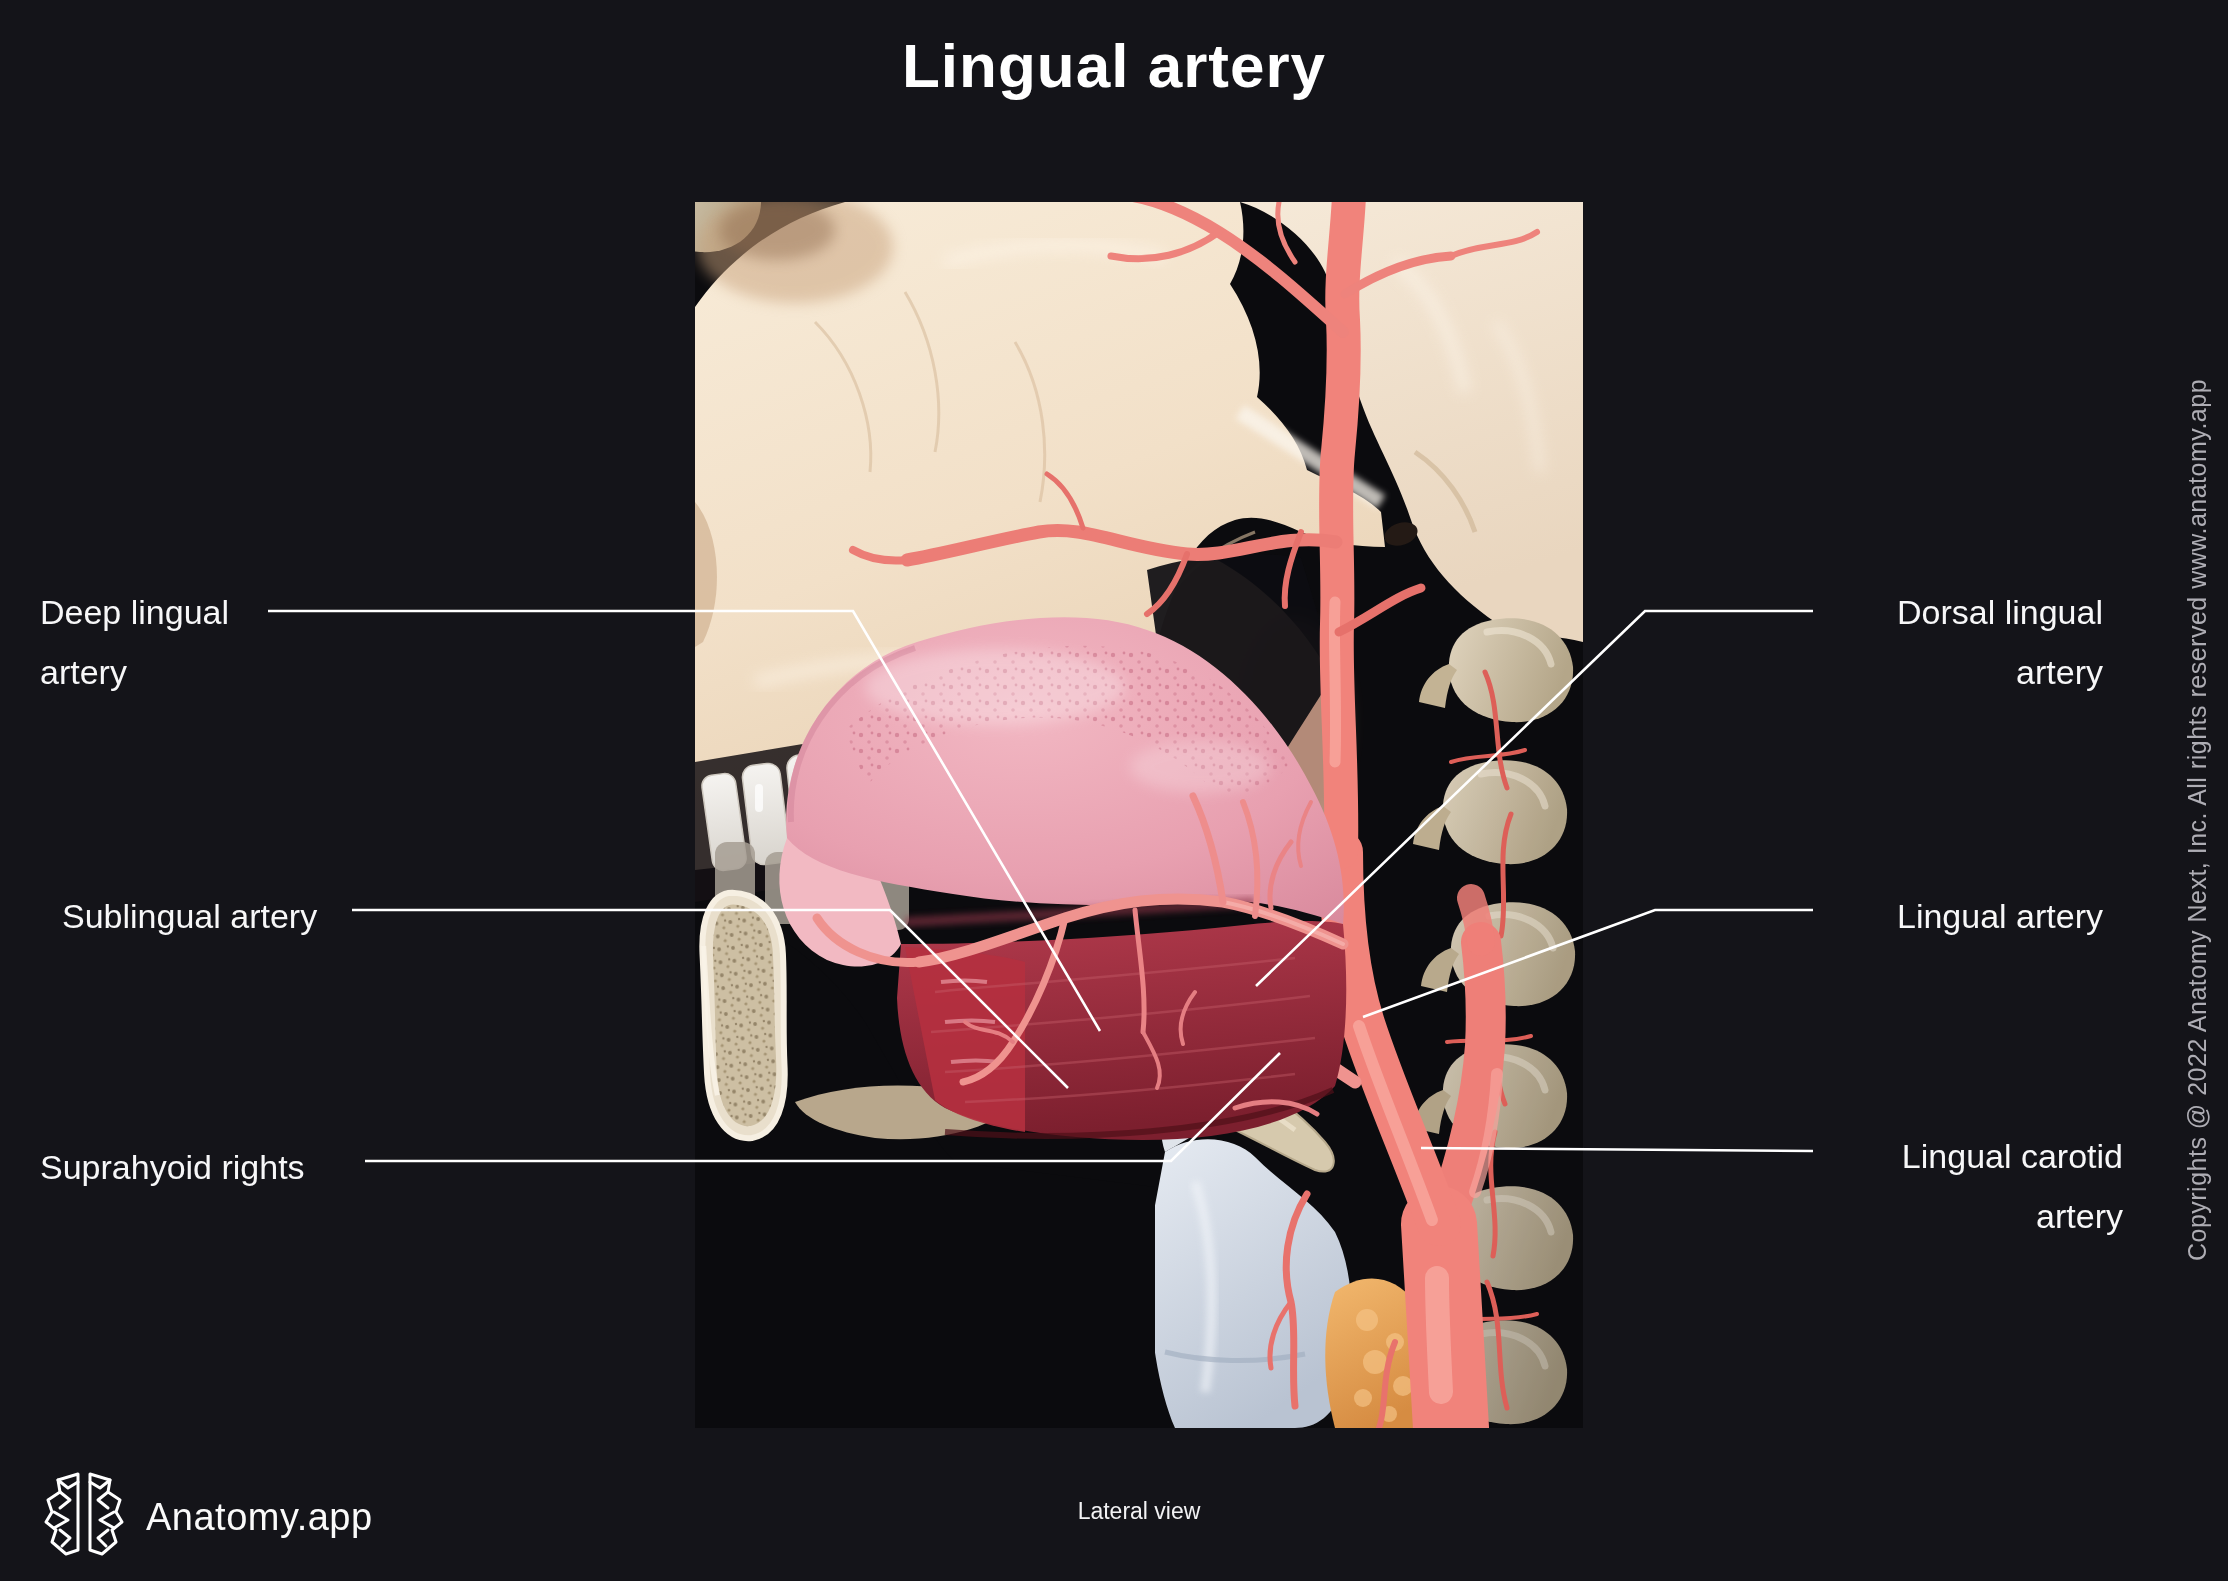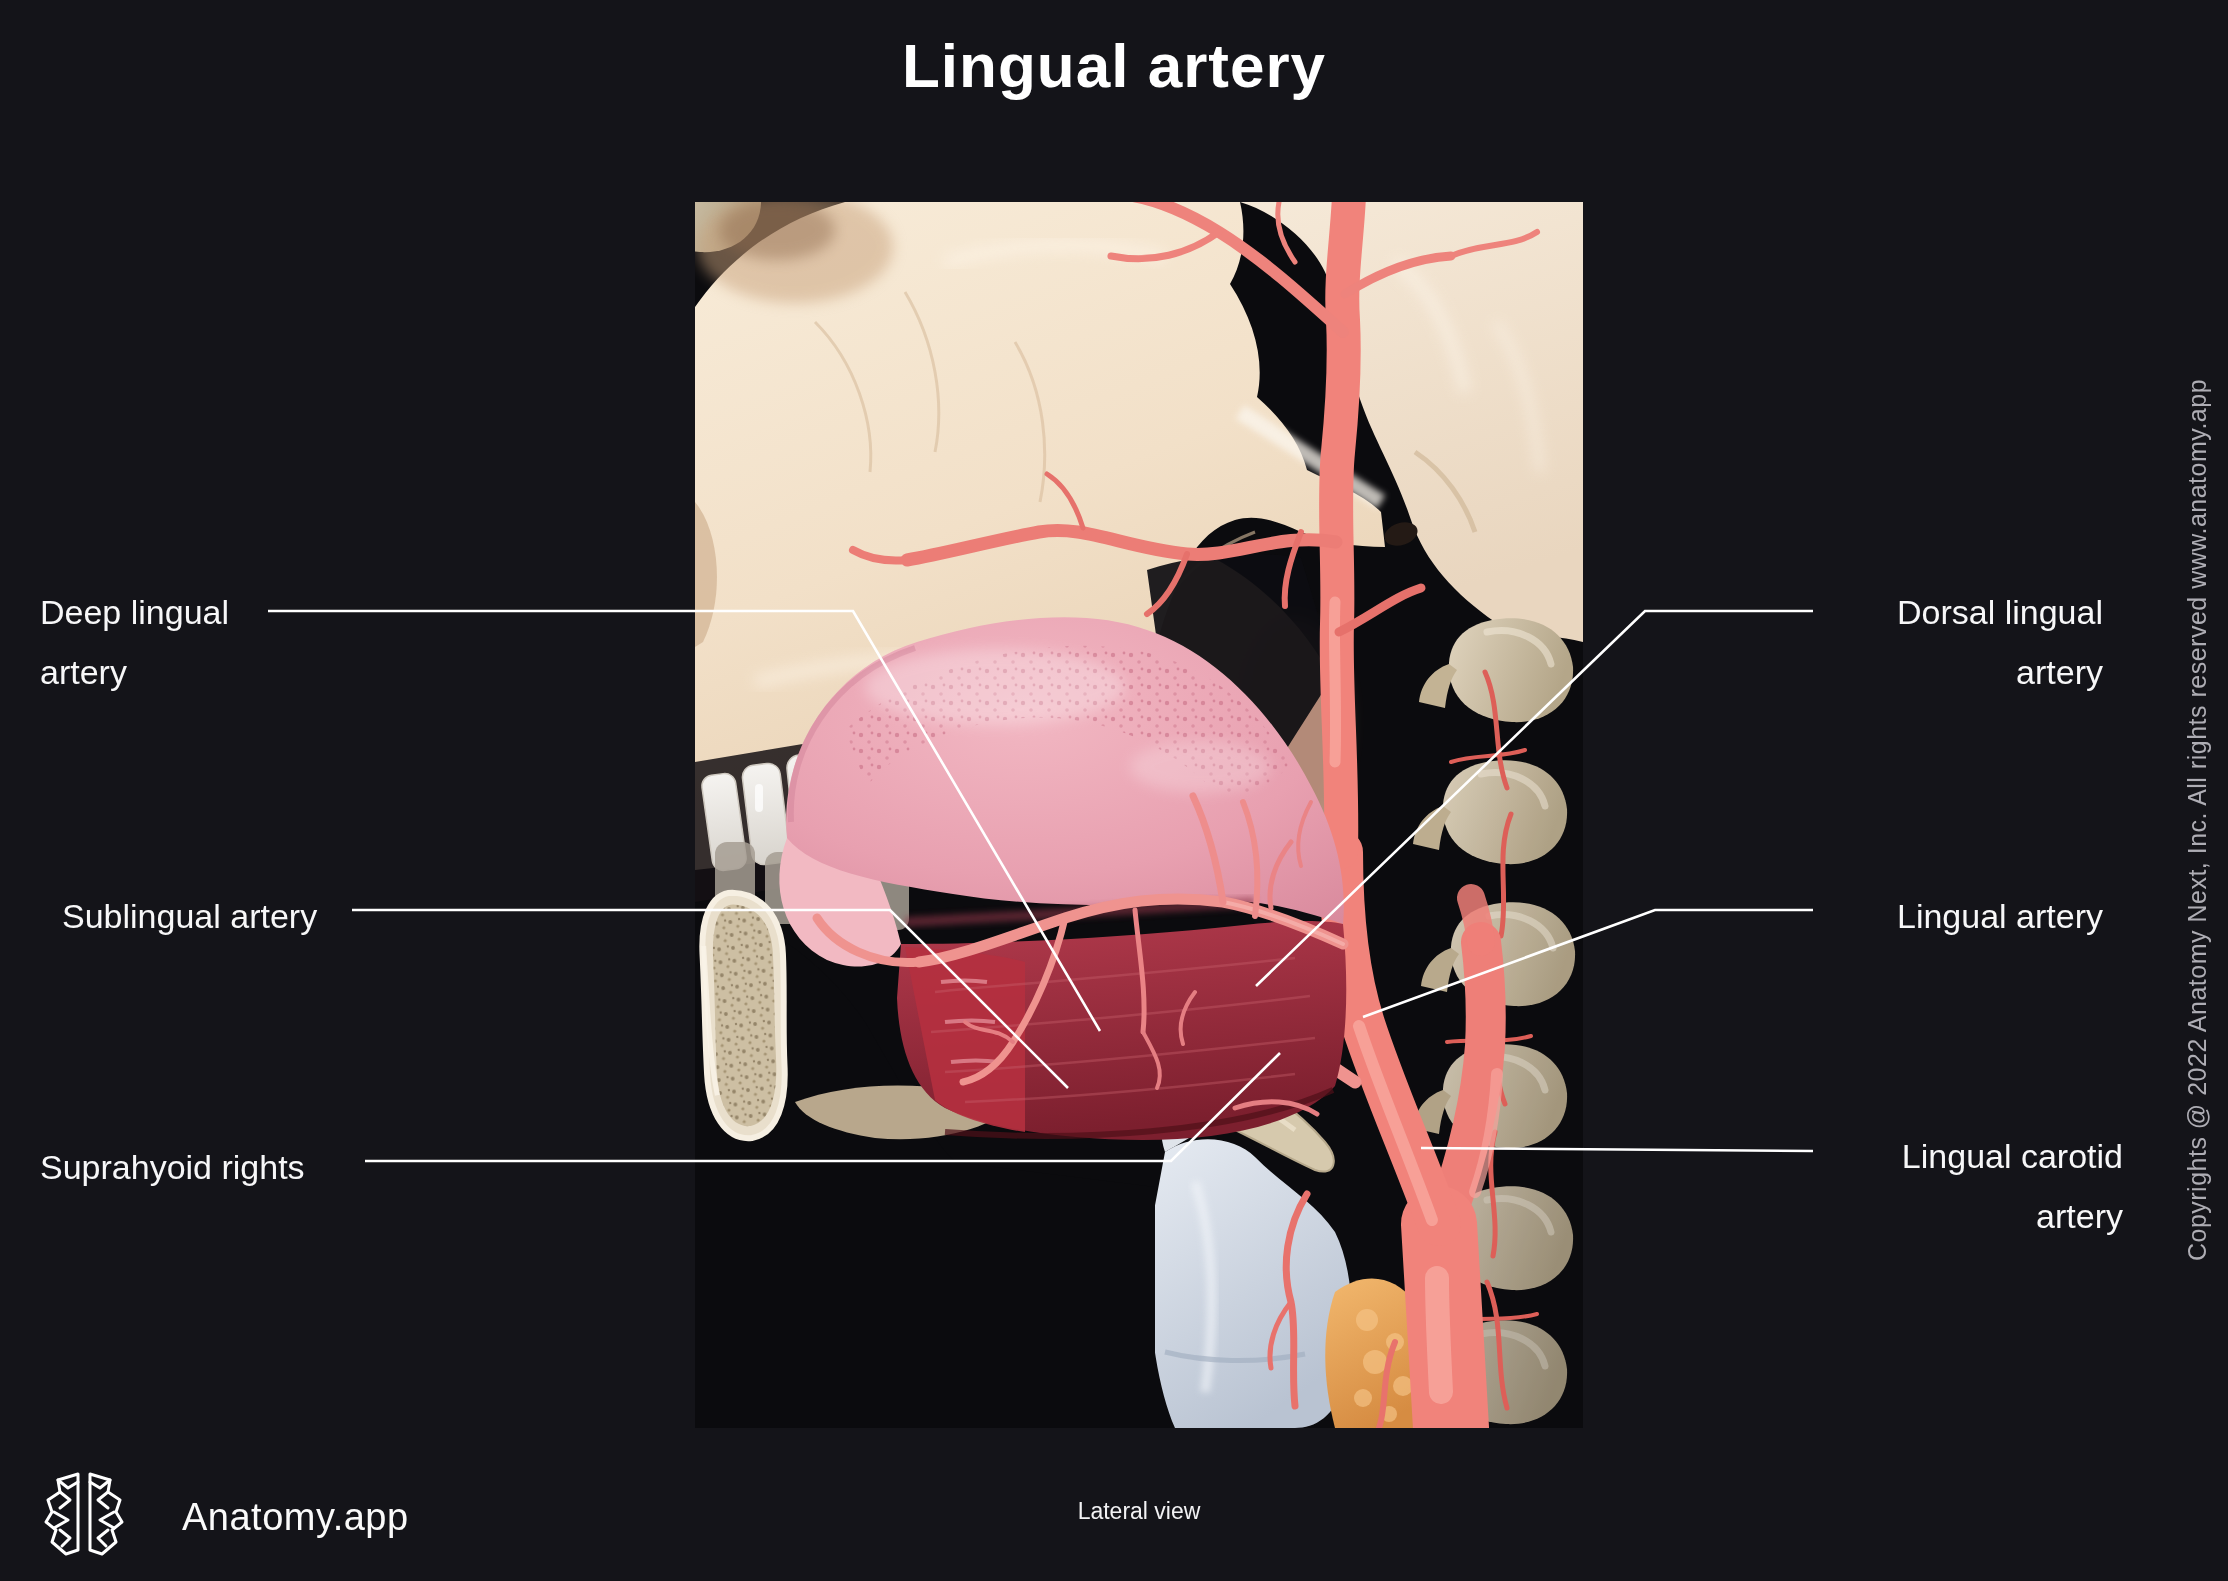--- a/index.html
+++ b/index.html
@@ -18,21 +18,21 @@
   .leaders{
     position:absolute;left:0;top:0;width:2228px;height:1581px;pointer-events:none;
   }
   .label{
     position:absolute;font-size:34px;font-weight:500;line-height:60px;
     color:#f7f7f8;white-space:pre-line;
   }
   .label.right{text-align:right;}
   .brand{
     position:absolute;left:146px;top:1496px;font-size:38px;font-weight:300;
-    letter-spacing:0.5px;color:#fafafa;margin-left:36px;
+    letter-spacing:0.5px;color:#fafafa;
   }
   .logo{position:absolute;left:42px;top:1468px;width:84px;height:92px;}
   .view-label{
     position:absolute;left:695px;top:1498px;width:888px;text-align:center;
     font-size:23px;font-weight:500;color:#f2f2f4;
   }
   .copyright{
     position:absolute;left:2197px;top:820px;
     transform:translate(-50%,-50%) rotate(-90deg);
     white-space:nowrap;font-size:25px;font-weight:400;color:#aeadb4;letter-spacing:0.5px;

